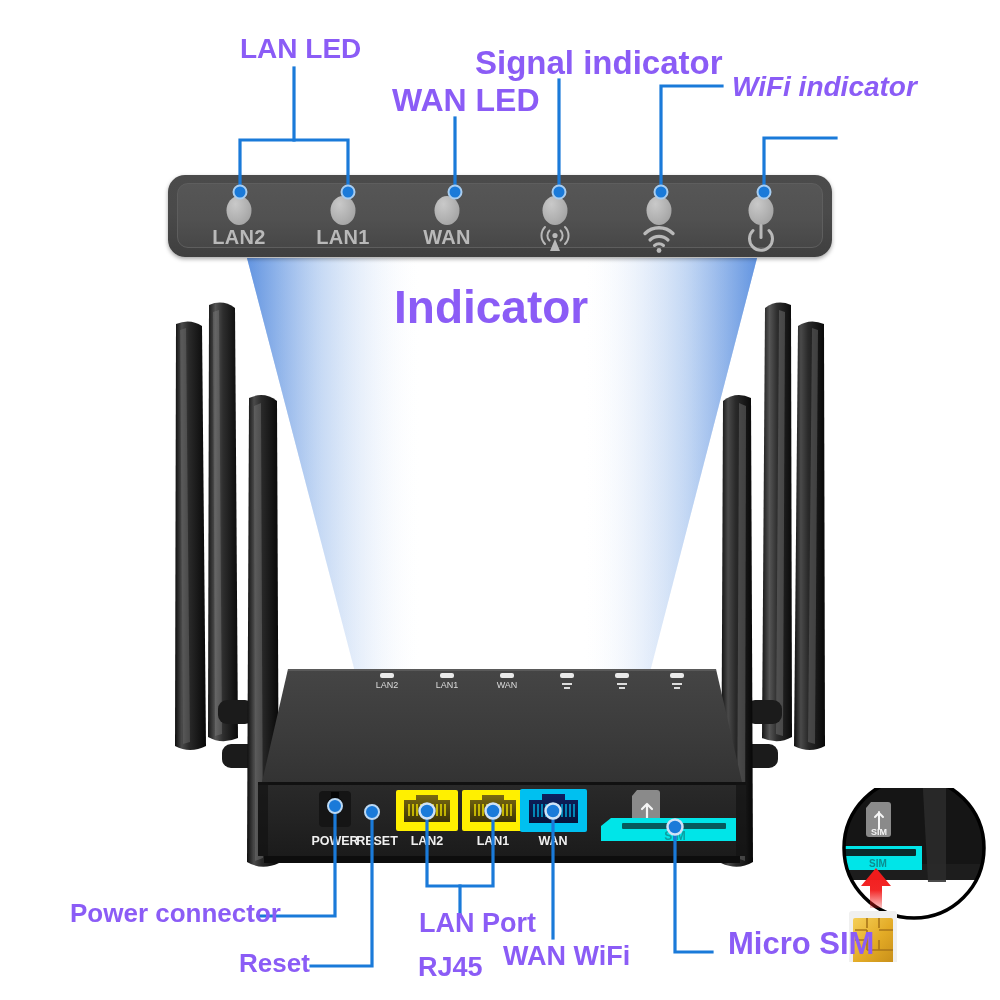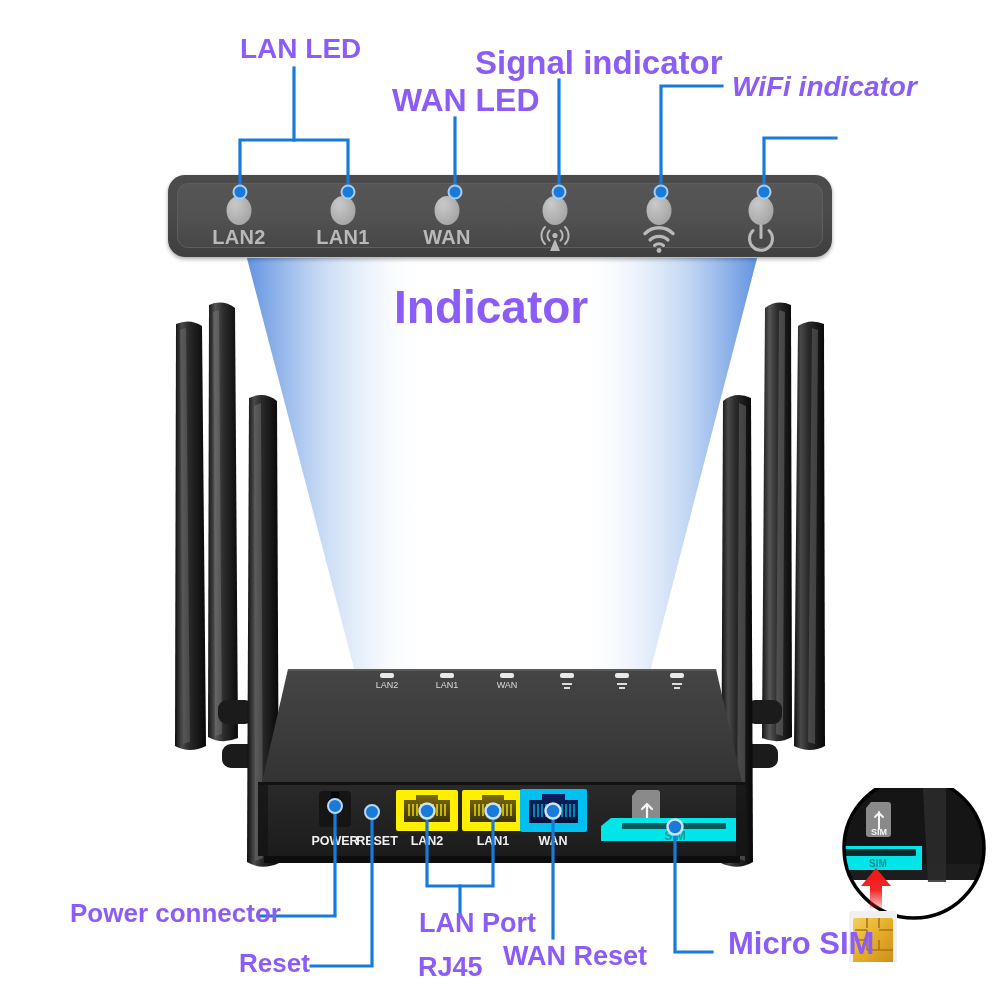--- a/index.html
+++ b/index.html
@@ -393,17 +393,17 @@
   <div class="callout" style="left:732px;top:72px;font-size:28px;font-style:italic;">WiFi indicator</div>
 
 
   <div class="callout" style="left:70px;top:900px;font-size:26px;">Power connector</div>
 
   <div class="callout" style="left:239px;top:950px;font-size:26px;">Reset</div>
 
   <div class="callout" style="left:419px;top:909px;font-size:27px;">LAN Port</div>
   <div class="callout" style="left:418px;top:941px;font-size:27px;margin-top:12px;">RJ45</div>
 
-  <div class="callout" style="left:503px;top:942px;font-size:27px;">WAN Reset</div>
+  <div class="callout" style="left:503px;top:942px;font-size:27px;">WAN WiFi</div>
 
   <div class="callout" style="left:717px;top:928px;font-size:31px;margin-left:11px;">Micro SIM</div>
 
 </div>
 
 </body></html>

